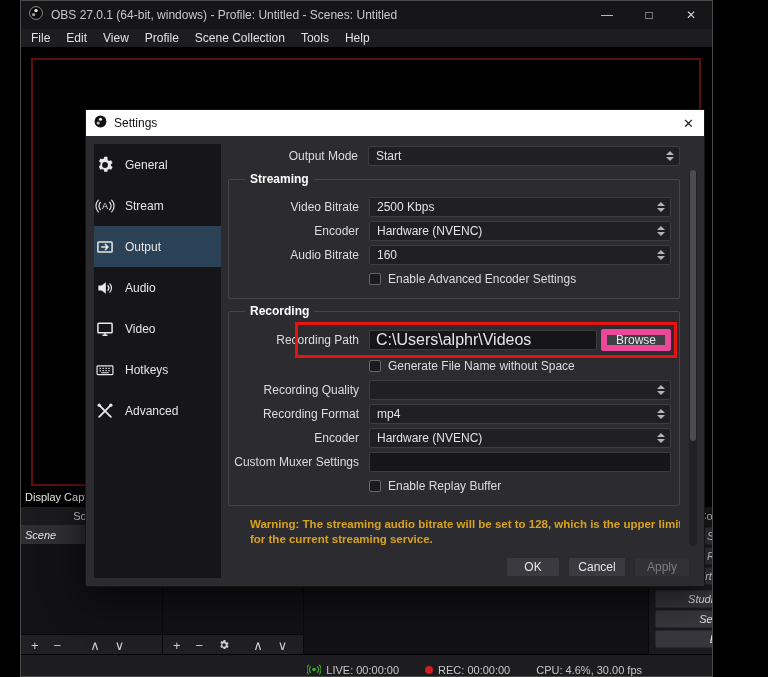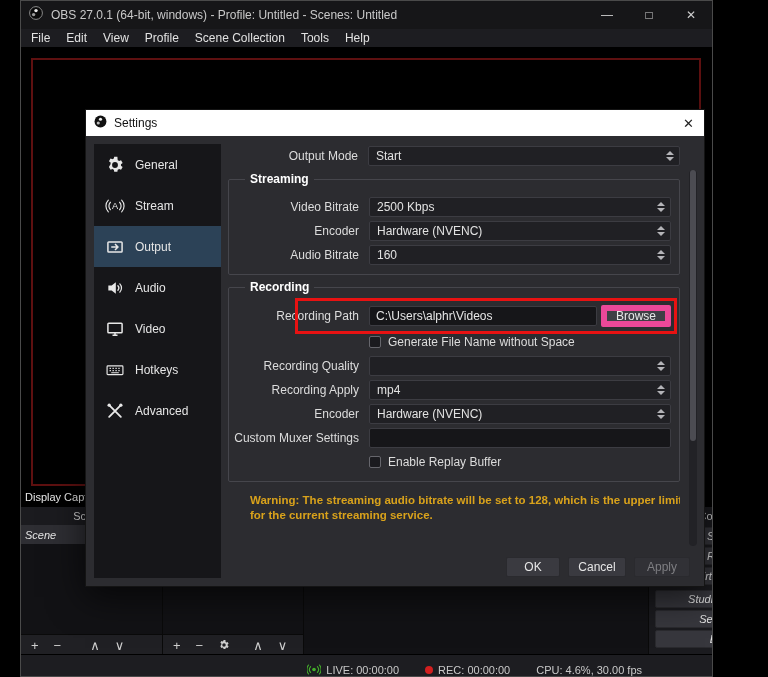--- a/index.html
+++ b/index.html
@@ -63,42 +63,42 @@
   .rec-dot { width:8px; height:8px; border-radius:50%; background:#d21f1f; }
 
   
   .dialog { position:absolute; left:64px; top:108px; width:620px; height:478px; background:#2c2c30; border:1px solid #141414; box-shadow:0 10px 34px rgba(0,0,0,.65); z-index:10; }
   .dlg-titlebar { position:absolute; top:0; left:0; right:0; height:26px; background:#ffffff; display:flex; align-items:center; padding:0 8px; }
   .dlg-title { color:#101010; font-size:12px; margin-left:7px; }
   .dlg-close { position:absolute; right:10px; top:0; height:26px; display:flex; align-items:center; color:#222; font-size:13px; }
   .dlg-body { position:absolute; top:26px; left:0; right:0; bottom:0; }
 
   .dlg-sidebar { position:absolute; left:8px; top:8px; width:127px; bottom:8px; background:#161619; }
-  .side-item { height:41px; display:flex; align-items:center; gap:9px; padding-left:10px; color:#e6e6e6; font-size:12px; }
+  .side-item { height:41px; display:flex; align-items:center; gap:9px; color:#e6e6e6; font-size:12px; }
   .side-item.selected { background:#2c4257; }
   .side-icon { width:22px; height:22px; flex:none; display:flex; align-items:center; justify-content:center; }
 
   .dlg-content { position:absolute; left:142px; top:8px; right:24px; bottom:32px; overflow:hidden; }
   .row { display:flex; align-items:center; height:23px; position:relative; margin-bottom:1px; }
   .lbl { width:140px; text-align:right; padding-right:10px; color:#dcdcdc; font-size:12px; flex:none; }
   .combo { flex:1; position:relative; height:20px; background:#202024; border:1px solid #3c3c42; border-radius:2px; display:flex; align-items:center; padding:0 22px 0 7px; }
   .combo .val { color:#e2e2e2; font-size:12px; white-space:nowrap; }
   .arr { position:absolute; right:5px; top:50%; transform:translateY(-50%); display:flex; flex-direction:column; gap:2px; }
   .arr i { display:block; width:0; height:0; border-left:4px solid transparent; border-right:4px solid transparent; }
   .arr .u { border-bottom:4px solid #b4b4b8; }
   .arr .d { border-top:4px solid #b4b4b8; }
 
   .groupbox { position:relative; border:1px solid #46464c; border-radius:2px; margin-top:12px; padding:15px 8px 7px 0; }
   .groupbox-title { position:absolute; top:-8px; left:16px; background:#2c2c30; padding:0 5px; color:#fff; font-size:12px; font-weight:bold; }
 
   .cbrow { }
   .cb { width:12px; height:12px; background:#1b1b1f; border:1px solid #66666c; border-radius:2px; margin-right:7px; flex:none; }
   .cbl { color:#dcdcdc; font-size:12px; }
 
-  .text-input { flex:1; height:20px; background:#161619; border:1px solid #3c3c42; border-radius:2px; color:#e6e6e6; font-size:12px; padding:0 6px; font-family:"Liberation Sans", sans-serif; }
+  .text-input { flex:1; height:20px; background:#161619; border:1px solid #3c3c42; border-radius:2px; color:#e6e6e6; font-size:16px; padding:0 6px; font-family:"Liberation Sans", sans-serif; }
   .browse-btn { flex:none; width:70px; height:22px; margin-left:4px; background:#3f3f45; border:6px solid #ec4899; border-radius:2px; color:#e8e8e8; font-size:12px; display:flex; align-items:center; justify-content:center; }
   .hl-overlay { position:absolute; left:66px; right:-6px; top:-5px; bottom:-5px; border:3px solid #e81212; pointer-events:none; z-index:3; }
 
   .warning { color:#d9a21b; font-weight:bold; font-size:11.5px; line-height:1.3; margin:11px 0 0 22px; width:440px; }
 
   .dlg-scrollbar { position:absolute; right:7px; top:34px; bottom:40px; width:8px; background:#222226; border-radius:4px; }
   .dlg-scroll-handle { position:absolute; top:0; left:1px; right:1px; height:72%; background:#4c4c52; border-radius:3px; }
 
   .dlg-buttons { position:absolute; right:14px; bottom:9px; display:flex; gap:8px; }
   .dlg-btn { height:20px; background:#3a3a40; border:1px solid #2a2a2e; border-radius:2px; color:#e6e6e6; font-size:12px; display:flex; align-items:center; justify-content:center; }
@@ -376,20 +376,25 @@
           <div class="row">
             <span class="lbl">Audio Bitrate</span>
             <div class="combo">
               <span class="val">160</span>
               <span class="arr">
                   <i class="u"></i>
                   <i class="d"></i>
                 </span>
             </div>
           </div>
+          <div class="row cbrow">
+            <span class="lbl"></span>
+            <span class="cb"></span>
+            <span class="cbl">Enable Advanced Encoder Settings</span>
+          </div>
         </div>
 
         <div class="groupbox">
           <span class="groupbox-title">Recording</span>
           <div class="row" style="height:26px">
             <span class="lbl">Recording Path</span>
             <input class="text-input" type="text" value="C:\Users\alphr\Videos" style="">
             <div class="browse-btn">Browse</div>
             <div class="hl-overlay"></div>
           </div>
@@ -401,21 +406,21 @@
           <div class="row">
             <span class="lbl">Recording Quality</span>
             <div class="combo">
               <span class="arr">
                   <i class="u"></i>
                   <i class="d"></i>
                 </span>
             </div>
           </div>
           <div class="row">
-            <span class="lbl">Recording Apply</span>
+            <span class="lbl">Recording Format</span>
             <div class="combo">
               <span class="val">mp4</span>
               <span class="arr">
                   <i class="u"></i>
                   <i class="d"></i>
                 </span>
             </div>
           </div>
           <div class="row">
             <span class="lbl">Encoder</span>

